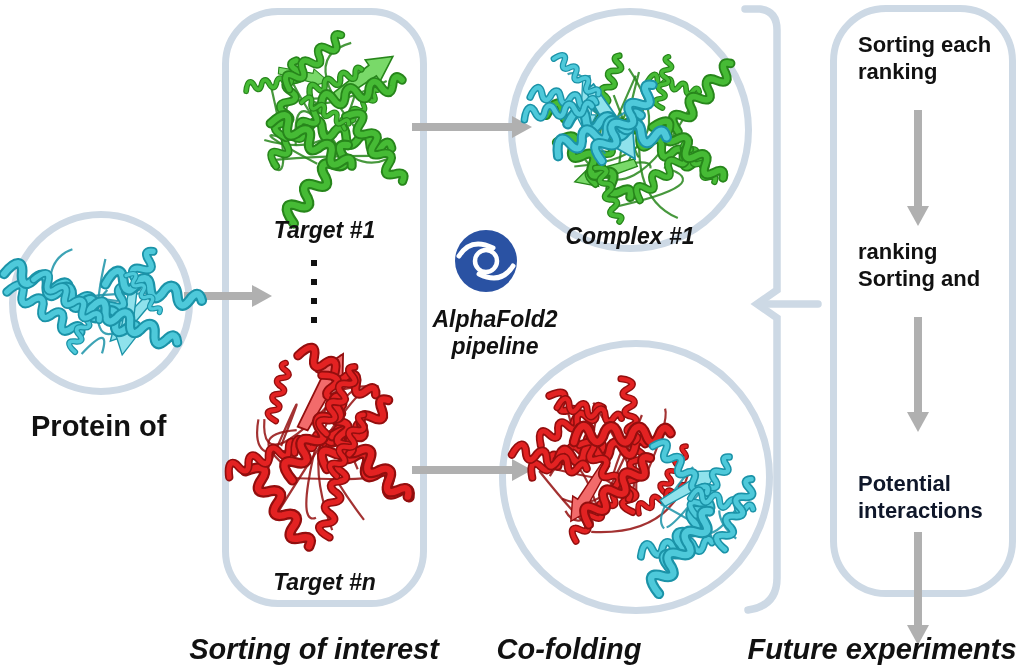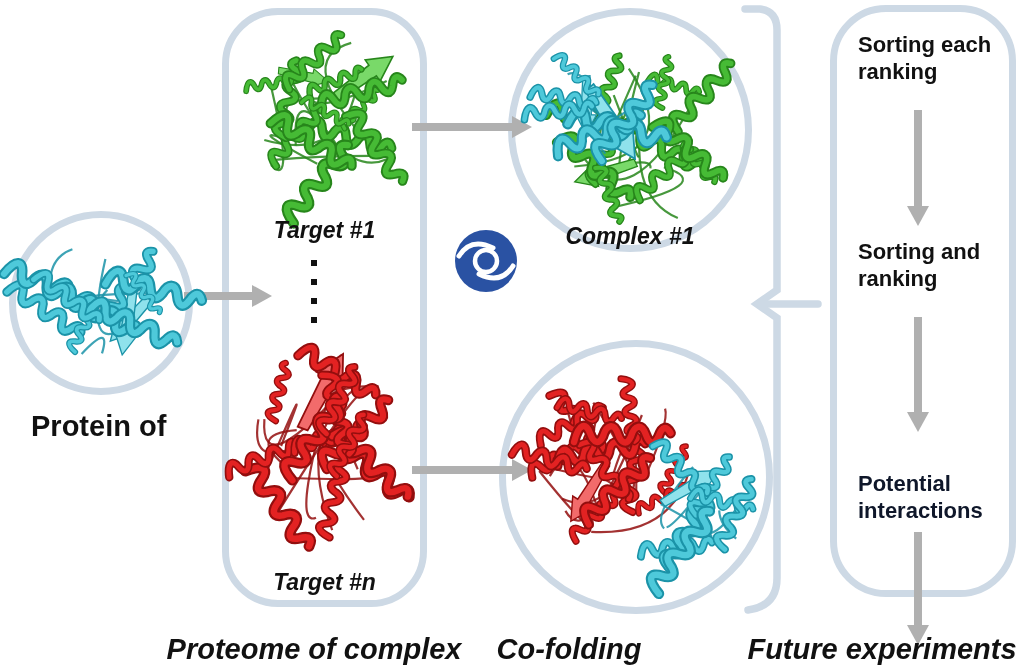--- a/index.html
+++ b/index.html
@@ -295,33 +295,37 @@
         </g>
       </g>
   </svg>
 
   <div class="lbl sz27" style="left: 31px; top: 409px; color: rgb(17, 17, 17);">
     <span>Protein of</span>
   </div>
 
   <div class="lbl ctr sz23" style="left: 222px; top: 217px; width: 205px; color: rgb(17, 17, 17);">Target #1</div>
   <div class="lbl ctr sz23" style="left: 222px; top: 557px; width: 205px; color: rgb(17, 17, 17); margin-top: 12px;">Target #n</div>
-  <div class="lbl ctr sz27" style="left: 124px; top: 632px; width: 380px; color: rgb(17, 17, 17);">Proteome of complex</div>
-
+  <div class="lbl ctr sz27" style="left: 124px; top: 632px; width: 380px; color: rgb(17, 17, 17);">Sorting of interest</div>
+
+  <div class="lbl ctr sz23" style="left: 400px; top: 306px; width: 190px; color: rgb(17, 17, 17);">
+    <span>AlphaFold2</span>
+    <span>pipeline</span>
+  </div>
 
   <div class="lbl ctr sz23" style="left: 530px; top: 223px; width: 200px; color: rgb(17, 17, 17);">Complex #1</div>
   <div class="lbl ctr sz27" style="left: 464px; top: 632px; width: 210px; color: rgb(17, 17, 17);">Co-folding</div>
 
   <div class="lbl sz22" style="left: 858px; top: 31px; color: rgb(17, 17, 17);">
     <span>Sorting each</span>
     <span>ranking</span>
   </div>
   <div class="lbl sz22" style="left: 858px; top: 238px; color: rgb(17, 17, 17);">
+    <span>ranking</span>
     <span>Sorting and</span>
-    <span>ranking</span>
   </div>
   <div class="lbl sz22" style="left: 858px; top: 449px; color: #0f172a; margin-top: 21px;">
     <span>Potential</span>
     <span>interactions</span>
   </div>
   <div class="lbl ctr sz27" style="left: 740px; top: 632px; width: 284px; color: rgb(17, 17, 17);">Future experiments</div>
 
 </div>
 
 </body></html>

